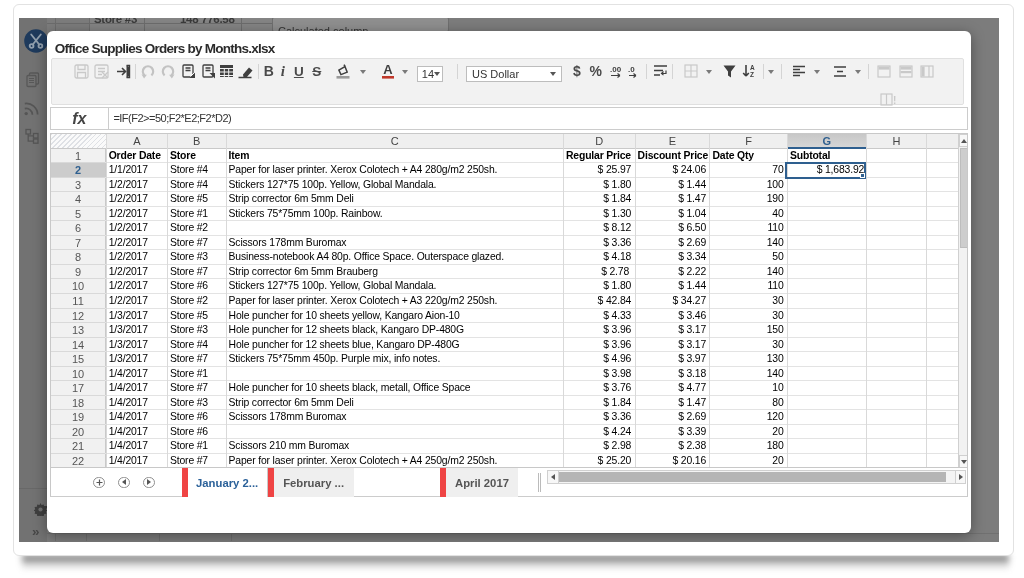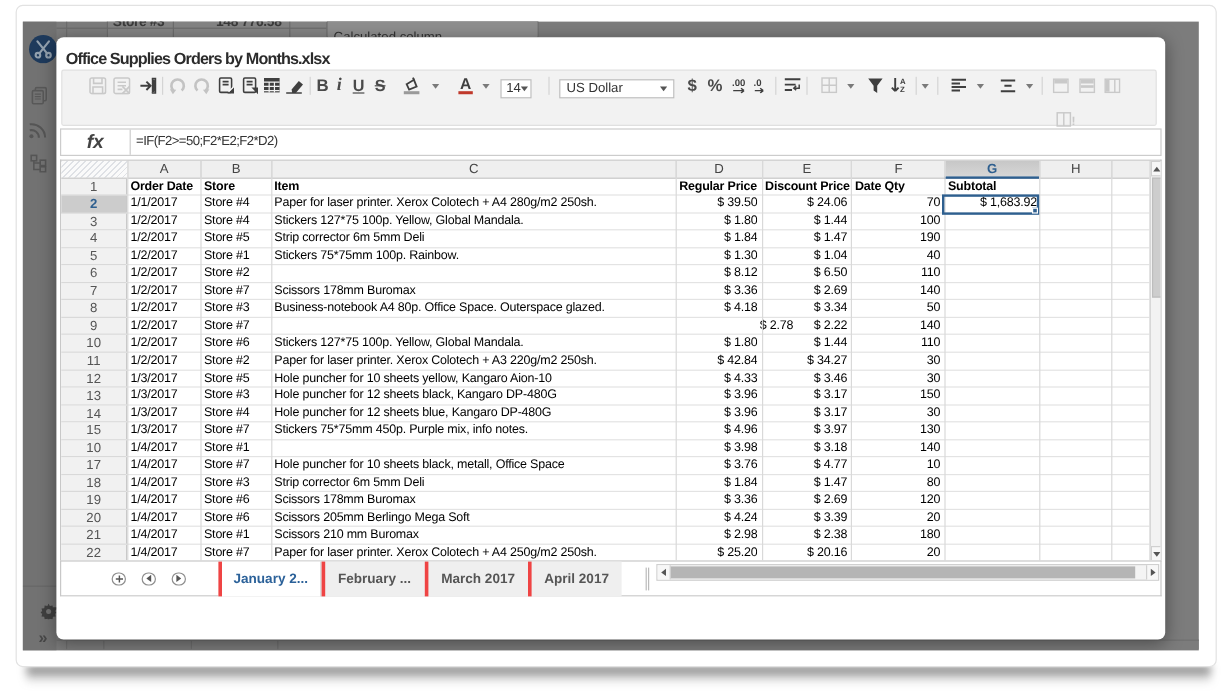--- a/index.html
+++ b/index.html
@@ -57,21 +57,21 @@
 #vsb{position:absolute;left:907.1px;top:0;width:11px;height:334.5px;background:#f2f2f2;border-left:1px solid #d0d0d0}
 .sbtn{position:absolute;left:0;width:11px;height:13.5px;background:#f7f7f7;border:1px solid #d0d0d0;display:flex;align-items:center;justify-content:center}
 .tri{width:0;height:0}
 #vthumb{position:absolute;left:1px;top:14.5px;width:9px;height:100px;background:#cdcdcd;border:1px solid #bdbdbd}
 #hsb{position:absolute;left:500.7px;top:438.6px;width:418.8px;height:14.5px;background:#f4f4f4;border:1px solid #d0d0d0}
 #hthumb{position:absolute;left:11px;top:1px;height:10.5px;width:387px;background:#b5b5b5}
 .hbtn{position:absolute;top:0;width:10.5px;height:12.5px;background:#f7f7f7;display:flex;align-items:center;justify-content:center}
 
 #tabstrip{position:absolute;left:3.1px;top:436.1px;width:918.6px;height:30px;background:#fff;border:1px solid #c8c8c8;border-top:1px solid #c8c8c8;border-bottom:1px solid #ccc}
 .circ{position:absolute;top:8.2px;width:11.6px;height:11.6px;border:1px solid #8f8f8f;border-radius:50%;color:#555;display:flex;align-items:center;justify-content:center}
-.tab{position:absolute;top:0;height:28.5px;background:#efefef;border-left:3px solid #ef4444;font-size:11.3px;color:#555;display:flex;align-items:center;justify-content:center;font-weight:bold}
+.tab{position:absolute;top:0;height:28.5px;background:#efefef;border-left:6px solid #ef4444;font-size:11.3px;color:#555;display:flex;align-items:center;justify-content:center;font-weight:bold}
 .tab.act{background:#fff;color:#2b6199;border-right:1px solid #c9c9c9}
 #grip{position:absolute;left:487px;top:5px;width:3px;height:19px;border-left:1px solid #bbb;border-right:1px solid #bbb}
 
 #mfoot{position:absolute;left:0;bottom:0;width:100%;height:35.8px;background:#f4f4f4;border-top:1px solid #ccc}
 #savebtn{position:absolute;left:832.2px;top:8.6px;width:39.5px;height:20px;background:#fff;border:1px solid #c6c6c6;border-radius:3px;font-size:12px;color:#444;text-align:center;line-height:18px}
 #cancel{position:absolute;left:880.2px;top:11px;font-size:12.5px;color:#3876c4}
 svg{display:block}
 </style></head><body>
 <div id="stage">
 <div id="shadow"></div>
@@ -367,21 +367,21 @@
             <span class="tl b" style="left:512.1px;width:71.6px">Regular Price</span>
             <span class="tl b" style="left:583.7px;width:74.9px">Discount Price</span>
             <span class="tl b" style="left:658.6px;width:77.5px">Date Qty</span>
             <span class="tl b" style="left:736.1px;width:78.7px">Subtotal</span>
           </div>
 <div class="drow" style="top:29.14px">
             <div class="rn sel">2</div>
             <span class="tl" style="left:54.8px;width:61.3px">1/1/2017</span>
             <span class="tl" style="left:116.1px;width:58.6px">Store #4</span>
             <span class="tl" style="left:174.7px;width:337.4px">Paper for laser printer. Xerox Colotech + A4 280g/m2 250sh.</span>
-            <span class="tr" style="left:512.1px;width:68.2px">$ 39.50</span>
+            <span class="tr" style="left:512.1px;width:68.2px">$ 25.97</span>
             <span class="tr" style="left:583.7px;width:71.5px">$ 24.06</span>
             <span class="tr" style="left:658.6px;width:74.1px">70</span>
             <span class="tr" style="left:736.1px;width:77.2px">$ 1,683.92</span>
           </div>
 <div class="drow" style="top:43.68px">
             <div class="rn">3</div>
             <span class="tl" style="left:54.8px;width:61.3px">1/2/2017</span>
             <span class="tl" style="left:116.1px;width:58.6px">Store #4</span>
             <span class="tl" style="left:174.7px;width:337.4px">Stickers 127*75 100p. Yellow, Global Mandala.</span>
             <span class="tr" style="left:512.1px;width:68.2px">$ 1.80</span>
@@ -429,21 +429,22 @@
             <span class="tl" style="left:116.1px;width:58.6px">Store #3</span>
             <span class="tl" style="left:174.7px;width:337.4px">Business-notebook A4 80p. Office Space. Outerspace glazed.</span>
             <span class="tr" style="left:512.1px;width:68.2px">$ 4.18</span>
             <span class="tr" style="left:583.7px;width:71.5px">$ 3.34</span>
             <span class="tr" style="left:658.6px;width:74.1px">50</span>
           </div>
 <div class="drow" style="top:130.92px">
             <div class="rn">9</div>
             <span class="tl" style="left:54.8px;width:61.3px">1/2/2017</span>
             <span class="tl" style="left:116.1px;width:58.6px">Store #7</span>
-            <span class="tr" style="left:542px;width:68.2px">$ 2.78</span>
+            <span class="tl" style="left:174.7px;width:337.4px">Strip corrector 6m 5mm Brauberg</span>
+            <span class="tr" style="left:510px;width:68.2px">$ 2.78</span>
             <span class="tr" style="left:583.7px;width:71.5px">$ 2.22</span>
             <span class="tr" style="left:658.6px;width:74.1px">140</span>
           </div>
 <div class="drow" style="top:145.45999999999998px">
             <div class="rn">10</div>
             <span class="tl" style="left:54.8px;width:61.3px">1/2/2017</span>
             <span class="tl" style="left:116.1px;width:58.6px">Store #6</span>
             <span class="tl" style="left:174.7px;width:337.4px">Stickers 127*75 100p. Yellow, Global Mandala.</span>
             <span class="tr" style="left:512.1px;width:68.2px">$ 1.80</span>
             <span class="tr" style="left:583.7px;width:71.5px">$ 1.44</span>
@@ -526,21 +527,20 @@
             <span class="tl" style="left:116.1px;width:58.6px">Store #6</span>
             <span class="tl" style="left:174.7px;width:337.4px">Scissors 178mm Buromax</span>
             <span class="tr" style="left:512.1px;width:68.2px">$ 3.36</span>
             <span class="tr" style="left:583.7px;width:71.5px">$ 2.69</span>
             <span class="tr" style="left:658.6px;width:74.1px">120</span>
           </div>
 <div class="drow" style="top:290.86px">
             <div class="rn">20</div>
             <span class="tl" style="left:54.8px;width:61.3px">1/4/2017</span>
             <span class="tl" style="left:116.1px;width:58.6px">Store #6</span>
-            <span class="tl" style="left:174.7px;width:337.4px">Scissors 205mm Berlingo Mega Soft</span>
             <span class="tr" style="left:512.1px;width:68.2px">$ 4.24</span>
             <span class="tr" style="left:583.7px;width:71.5px">$ 3.39</span>
             <span class="tr" style="left:658.6px;width:74.1px">20</span>
           </div>
 <div class="drow" style="top:305.4px">
             <div class="rn">21</div>
             <span class="tl" style="left:54.8px;width:61.3px">1/4/2017</span>
             <span class="tl" style="left:116.1px;width:58.6px">Store #1</span>
             <span class="tl" style="left:174.7px;width:337.4px">Scissors 210 mm Buromax</span>
             <span class="tr" style="left:512.1px;width:68.2px">$ 2.98</span>
@@ -587,21 +587,20 @@
             </svg>
           </div>
       <div class="circ" style="left:67.4px">
             <div class="tri" style="border-top:3.5px solid transparent;border-bottom:3.5px solid transparent;border-right:4px solid #555"></div>
           </div>
       <div class="circ" style="left:92.4px">
             <div class="tri" style="border-top:3.5px solid transparent;border-bottom:3.5px solid transparent;border-left:4px solid #555"></div>
           </div>
       <div class="tab act" style="left:130.8px;width:85.9px">January 2...</div>
       <div class="tab" style="left:216.7px;width:86px">February ...</div>
-      <div class="tab" style="left:302.7px;width:86.7px">March 2017</div>
       <div class="tab" style="left:389.4px;width:77.4px">April 2017</div>
       <div id="grip"></div>
     </div>
     <div id="hsb">
       <div class="hbtn" style="left:0;border-right:1px solid #d0d0d0">
             <div class="tri" style="border-top:3.5px solid transparent;border-bottom:3.5px solid transparent;border-right:4px solid #555"></div>
           </div>
       <div id="hthumb"></div>
       <div class="hbtn" style="right:0;border-left:1px solid #d0d0d0">
             <div class="tri" style="border-top:3.5px solid transparent;border-bottom:3.5px solid transparent;border-left:4px solid #555"></div>

